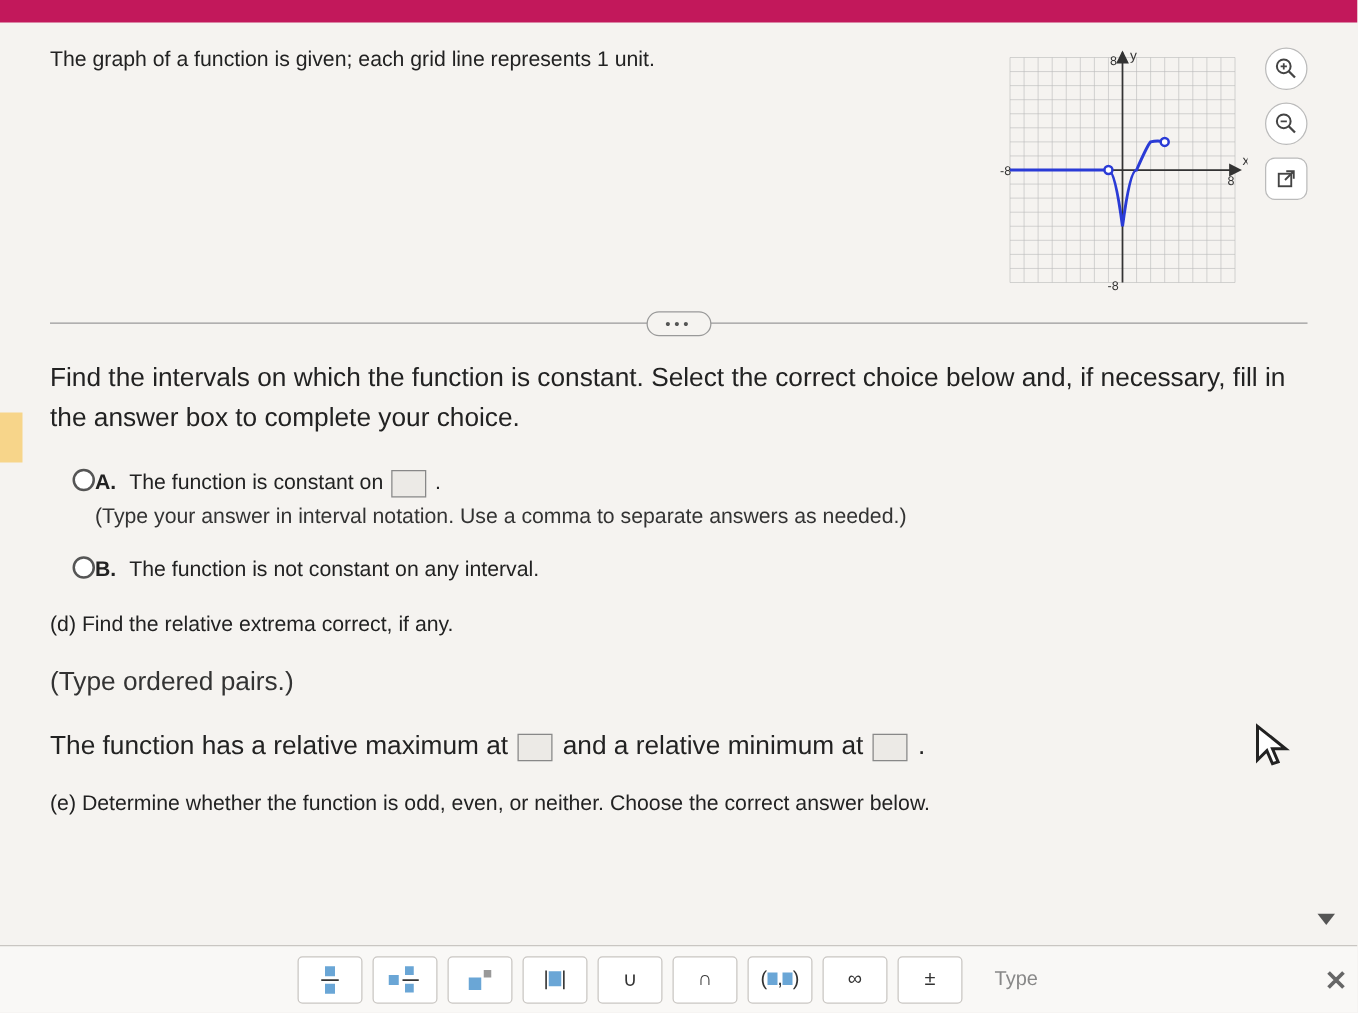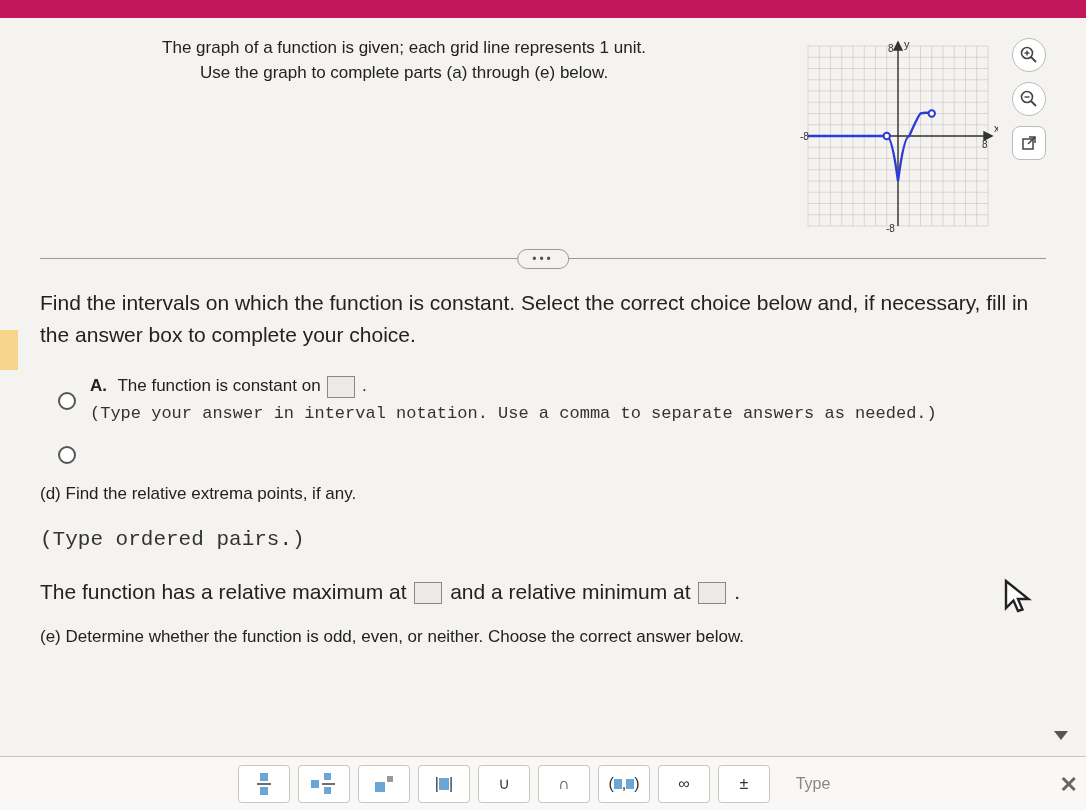--- a/index.html
+++ b/index.html
@@ -18,21 +18,20 @@
     width: 100%;
   }
   .content {
     padding: 18px 40px 0 40px;
     position: relative;
   }
   .question-top {
     display: flex;
     align-items: flex-start;
     gap: 30px;
-    text-align: center;
   }
   .q-text {
     flex: 1;
     font-size: 17px;
     line-height: 1.45;
     color: #222;
   }
   .graph-zone {
     display: flex;
     align-items: flex-start;
@@ -87,22 +86,22 @@
   .p-text {
     font-size: 21px;
     line-height: 1.5;
     margin-bottom: 22px;
   }
   .choices {
     padding-left: 18px;
   }
   .choice-row {
     display: flex;
-    align-items: center;
-    gap: 14px;
+    align-items: flex-start;
+    gap: 0;
     margin-bottom: 16px;
   }
   .radio {
     width: 18px;
     height: 18px;
     border: 2px solid #555;
     border-radius: 50%;
     margin-top: 3px;
     flex-shrink: 0;
     cursor: pointer;
@@ -116,21 +115,21 @@
   .inline-box {
     display: inline-block;
     width: 28px;
     height: 22px;
     border: 1px solid #888;
     background: #eceae6;
     vertical-align: middle;
     margin: 0 2px;
     cursor: text;
   }
-  .hint { color: #333; font-family: Liberation Mono, monospace; }
+  .hint { color: #333; }
   .sub-q {
     font-size: 17px;
     margin: 20px 0 20px 0;
   }
   .cursor-svg {
     position: absolute;
     right: 50px;
     top: 560px;
     width: 36px;
     height: 36px;
@@ -199,21 +198,20 @@
 
 <div class="top-bar"></div>
 
 <div class="yellow-tab"></div>
 
 <div class="content">
 
   <div class="question-top">
     <div class="q-text">
       <span>The graph of a function is given; each grid line represents 1 unit.</span><br>
-      <span>Use the graph to complete parts (a) through (e) below.</span>
     </div>
 
     <div class="graph-zone">
       <svg class="graph-box" viewBox="0 0 200 200">
 
         <g stroke="#bbb" stroke-width="0.5">
           <line x1="10" y1="10" x2="10" y2="190"></line>
             <line x1="21.25" y1="10" x2="21.25" y2="190"></line>
             <line x1="32.5" y1="10" x2="32.5" y2="190"></line>
             <line x1="43.75" y1="10" x2="43.75" y2="190"></line>
@@ -307,24 +305,28 @@
         <div class="choice-body">
           <span class="choice-label">A.</span>
           <span>The function is constant on </span>
           <span class="inline-box"></span>
           <span>.</span><br>
           <span class="hint">(Type your answer in interval notation. Use a comma to separate answers as needed.)</span>
         </div>
       </div>
       <div class="choice-row">
         <div class="radio"></div>
+        <div class="choice-body">
+          <span class="choice-label">B.</span>
+          <span>The function is not constant on any interval.</span>
+        </div>
       </div>
     </div>
 
-    <p class="sub-q">(d) Find the relative extrema points, if any.</p>
+    <p class="sub-q">(d) Find the relative extrema correct, if any.</p>
     <p class="p-text hint" style="margin-bottom:20px;">(Type ordered pairs.)</p>
     <p class="p-text" style="margin-bottom:4px;">
       <span>The function has a relative maximum at </span>
       <span class="inline-box"></span>
       <span> and a relative minimum at </span>
       <span class="inline-box"></span>
       <span>.</span>
     </p>
 
     <p class="sub-q" style="margin-bottom:16px;">(e) Determine whether the function is odd, even, or neither. Choose the correct answer below.</p>

